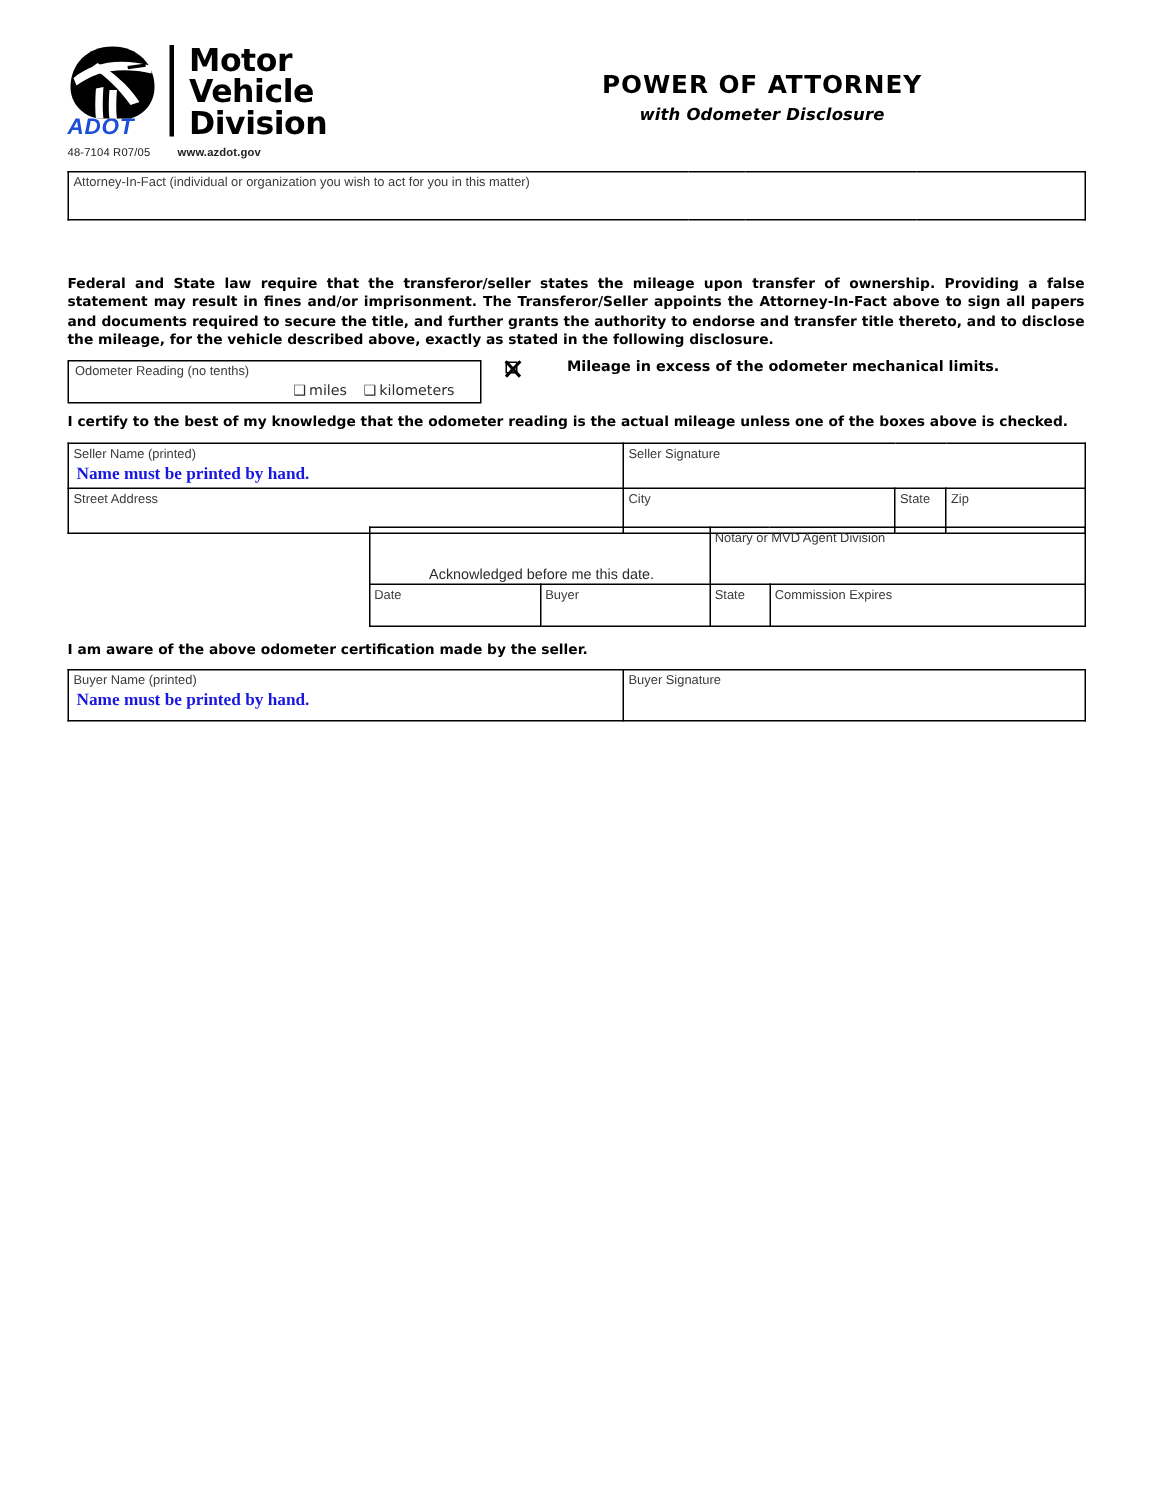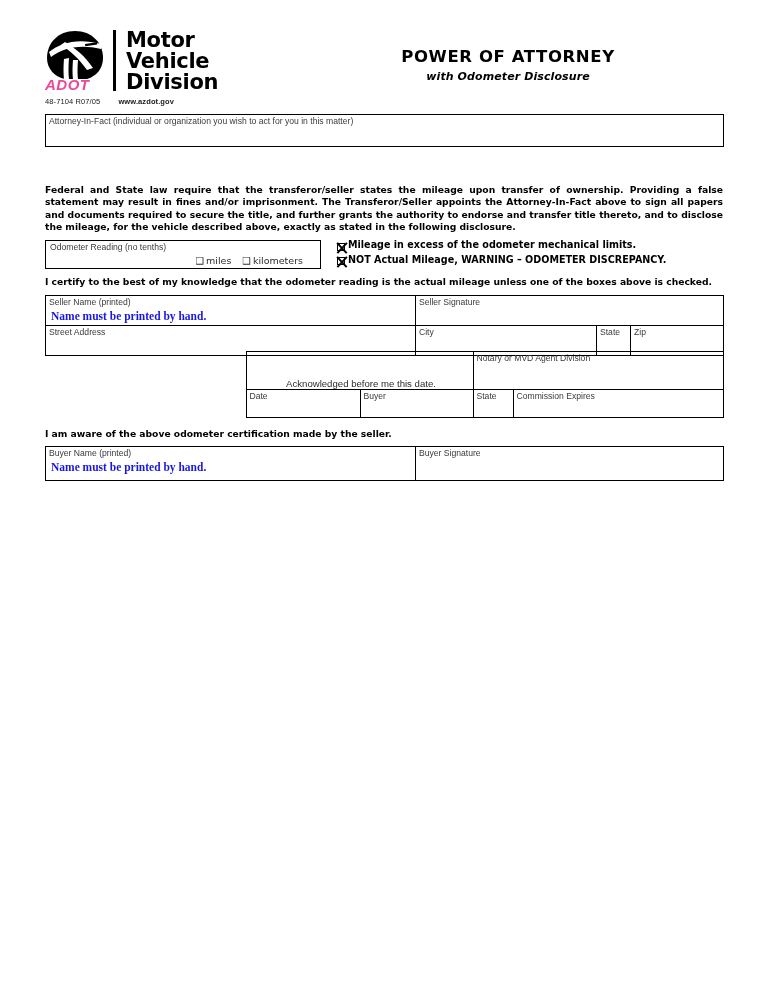--- a/index.html
+++ b/index.html
@@ -49,21 +49,21 @@
   }
   .logo-mark svg { display: block; }
   .logo-word {
     font-family: "Liberation Sans", sans-serif;
     font-weight: bold;
     font-style: italic;
     font-size: 15px;
     letter-spacing: 0.5px;
     line-height: 12px;
     margin-top: -3px;
-    color: #ec4899;
+    color: #1d4ed8;
   }
   .brand-divider {
     width: 3px;
     background: #000;
     height: 61px;
     margin: 0 10px 0 2px;
   }
   .brand-text {
     font-family: "DejaVu Sans", sans-serif;
     font-weight: bold;
@@ -185,22 +185,23 @@
     left: 336px;
     top: 238px;
     width: 390px;
     font-family: "DejaVu Sans", sans-serif;
     font-size: 9.6px;
     font-weight: bold;
     line-height: 14.5px;
   }
   .excess-line {
     display: flex;
-    align-items: flex-end;
+    align-items: flex-start;
     white-space: nowrap;
+    gap: 30px;
   }
   .xbox {
     position: relative;
     width: 11px;
     height: 11px;
     flex: 0 0 11px;
     margin-top: 2px;
     margin-right: 1px;
   }
   .xbox .sq {
@@ -354,28 +355,20 @@
 
   <div class="excess-block">
     <div class="excess-line">
       <span class="xbox">
         <span class="sq"></span>
           <span class="x1"></span>
           <span class="x2"></span>
       </span>
       <span>Mileage in excess of the odometer mechanical limits.</span>
     </div>
-    <div class="excess-line">
-      <span class="xbox">
-        <span class="sq"></span>
-          <span class="x1"></span>
-          <span class="x2"></span>
-      </span>
-      <span>NOT Actual Mileage, WARNING – ODOMETER DISCREPANCY.</span>
-    </div>
   </div>
 
   <div class="certify">I certify to the best of my knowledge that the odometer reading is the actual mileage unless one of the boxes above is checked.</div>
 
   <table class="tbl" id="seller-table">
     <colgroup>
       <col style="width:370px">
       <col style="width:181px">
       <col style="width:34px">
       <col style="width:93px">

